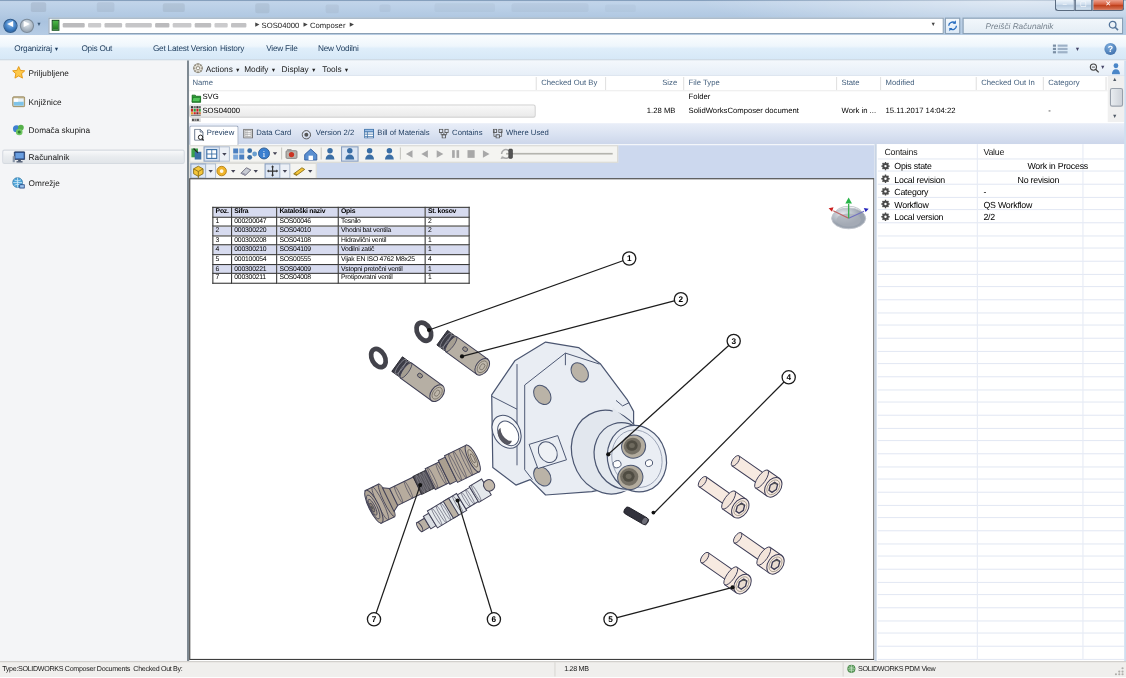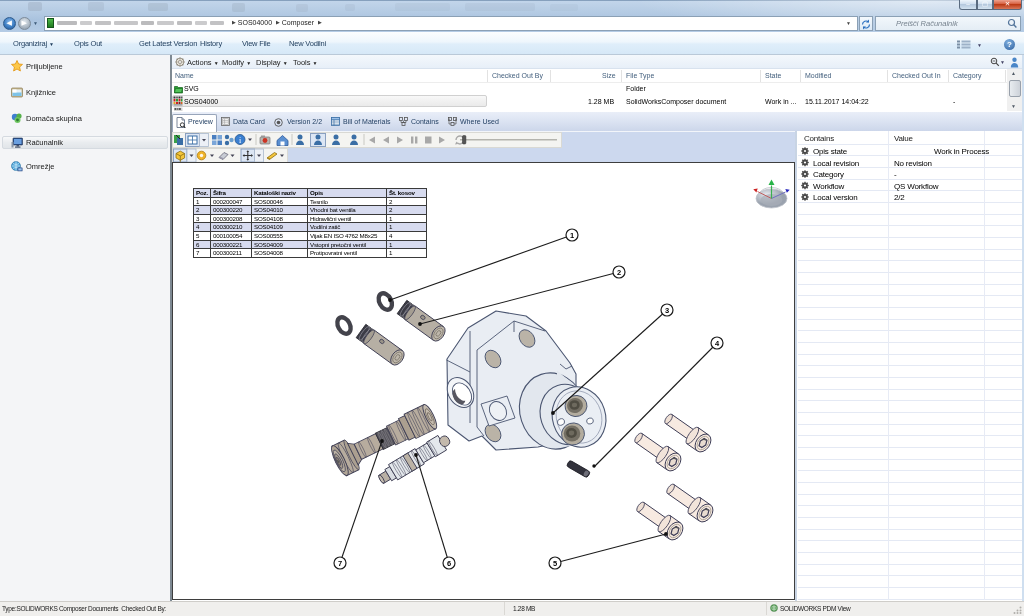--- a/index.html
+++ b/index.html
@@ -745,21 +745,21 @@
       </defs>
     <use href="#gear" x="5" y="5"></use>
       <use href="#gear" x="5" y="16.5"></use>
       <use href="#gear" x="5" y="28"></use>
       <use href="#gear" x="5" y="39.5"></use>
       <use href="#gear" x="5" y="51"></use>
   </svg>
   <div class="rtxt" style="left:813px;top:147px;">Opis state</div>
   <div class="rtxt" style="left:894px;top:147px;margin-left:40px;">Work in Process</div>
   <div class="rtxt" style="left:813px;top:158.5px;">Local revision</div>
-  <div class="rtxt" style="left:894px;top:158.5px;">No revision</div>
+  <div class="rtxt" style="left:925px;top:158.5px;">No revision</div>
   <div class="rtxt" style="left:813px;top:170px;">Category</div>
   <div class="rtxt" style="left:894px;top:170px;">-</div>
   <div class="rtxt" style="left:813px;top:181.5px;">Workflow</div>
   <div class="rtxt" style="left:894px;top:181.5px;">QS Workflow</div>
   <div class="rtxt" style="left:813px;top:193px;">Local version</div>
   <div class="rtxt" style="left:894px;top:193px;">2/2</div>
 
   <div class="abs" style="left:1022px;top:55px;width:2px;height:546px;background:#cfdff0;"></div>
   <div class="abs" id="statusbar"></div>
   <div class="sttxt" style="left:2px;">Type:SOLIDWORKS Composer Documents&nbsp;&nbsp;Checked Out By:</div>

